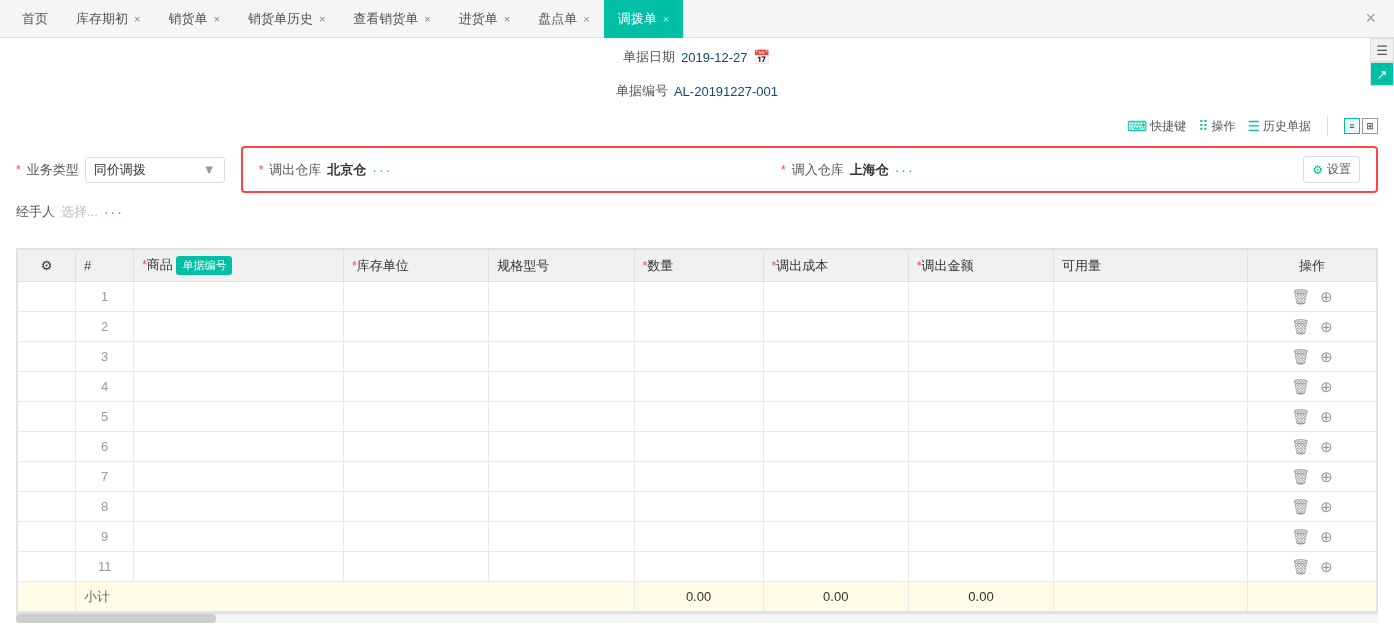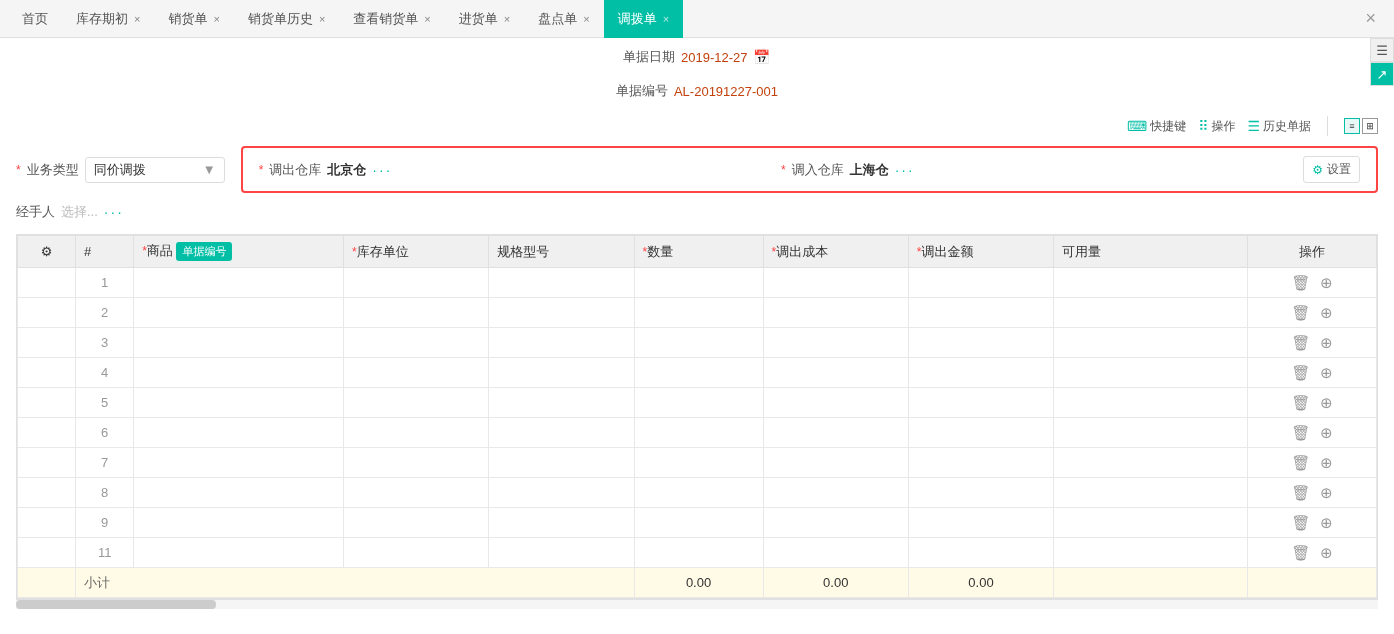--- a/index.html
+++ b/index.html
@@ -57,21 +57,21 @@
       flex-direction: column;
     }
     .form-field {
       display: flex; align-items: center; gap: 6px;
     }
     .form-label {
       color: #555;
       white-space: nowrap;
     }
     .form-value {
-      color: #c2410c;
+      color: #0c4a6e;
     }
     .calendar-icon {
       color: #00bfa5;
       cursor: pointer;
       font-size: 14px;
     }
 
     
     .toolbar-right {
       margin-left: auto;
@@ -138,21 +138,21 @@
       padding: 4px 8px;
       cursor: pointer;
       color: #555;
       font-size: 12px;
     }
     .settings-icon { color: #00bfa5; }
 
     
     .form-row3 {
       display: flex; align-items: center;
-      margin-bottom: 13px;
+      margin-bottom: 27px;
       gap: 16px;
     }
 
     
     .table-container {
       border: 1px solid #e0e0e0;
       overflow: auto;
     }
     table {
       width: 100%;

